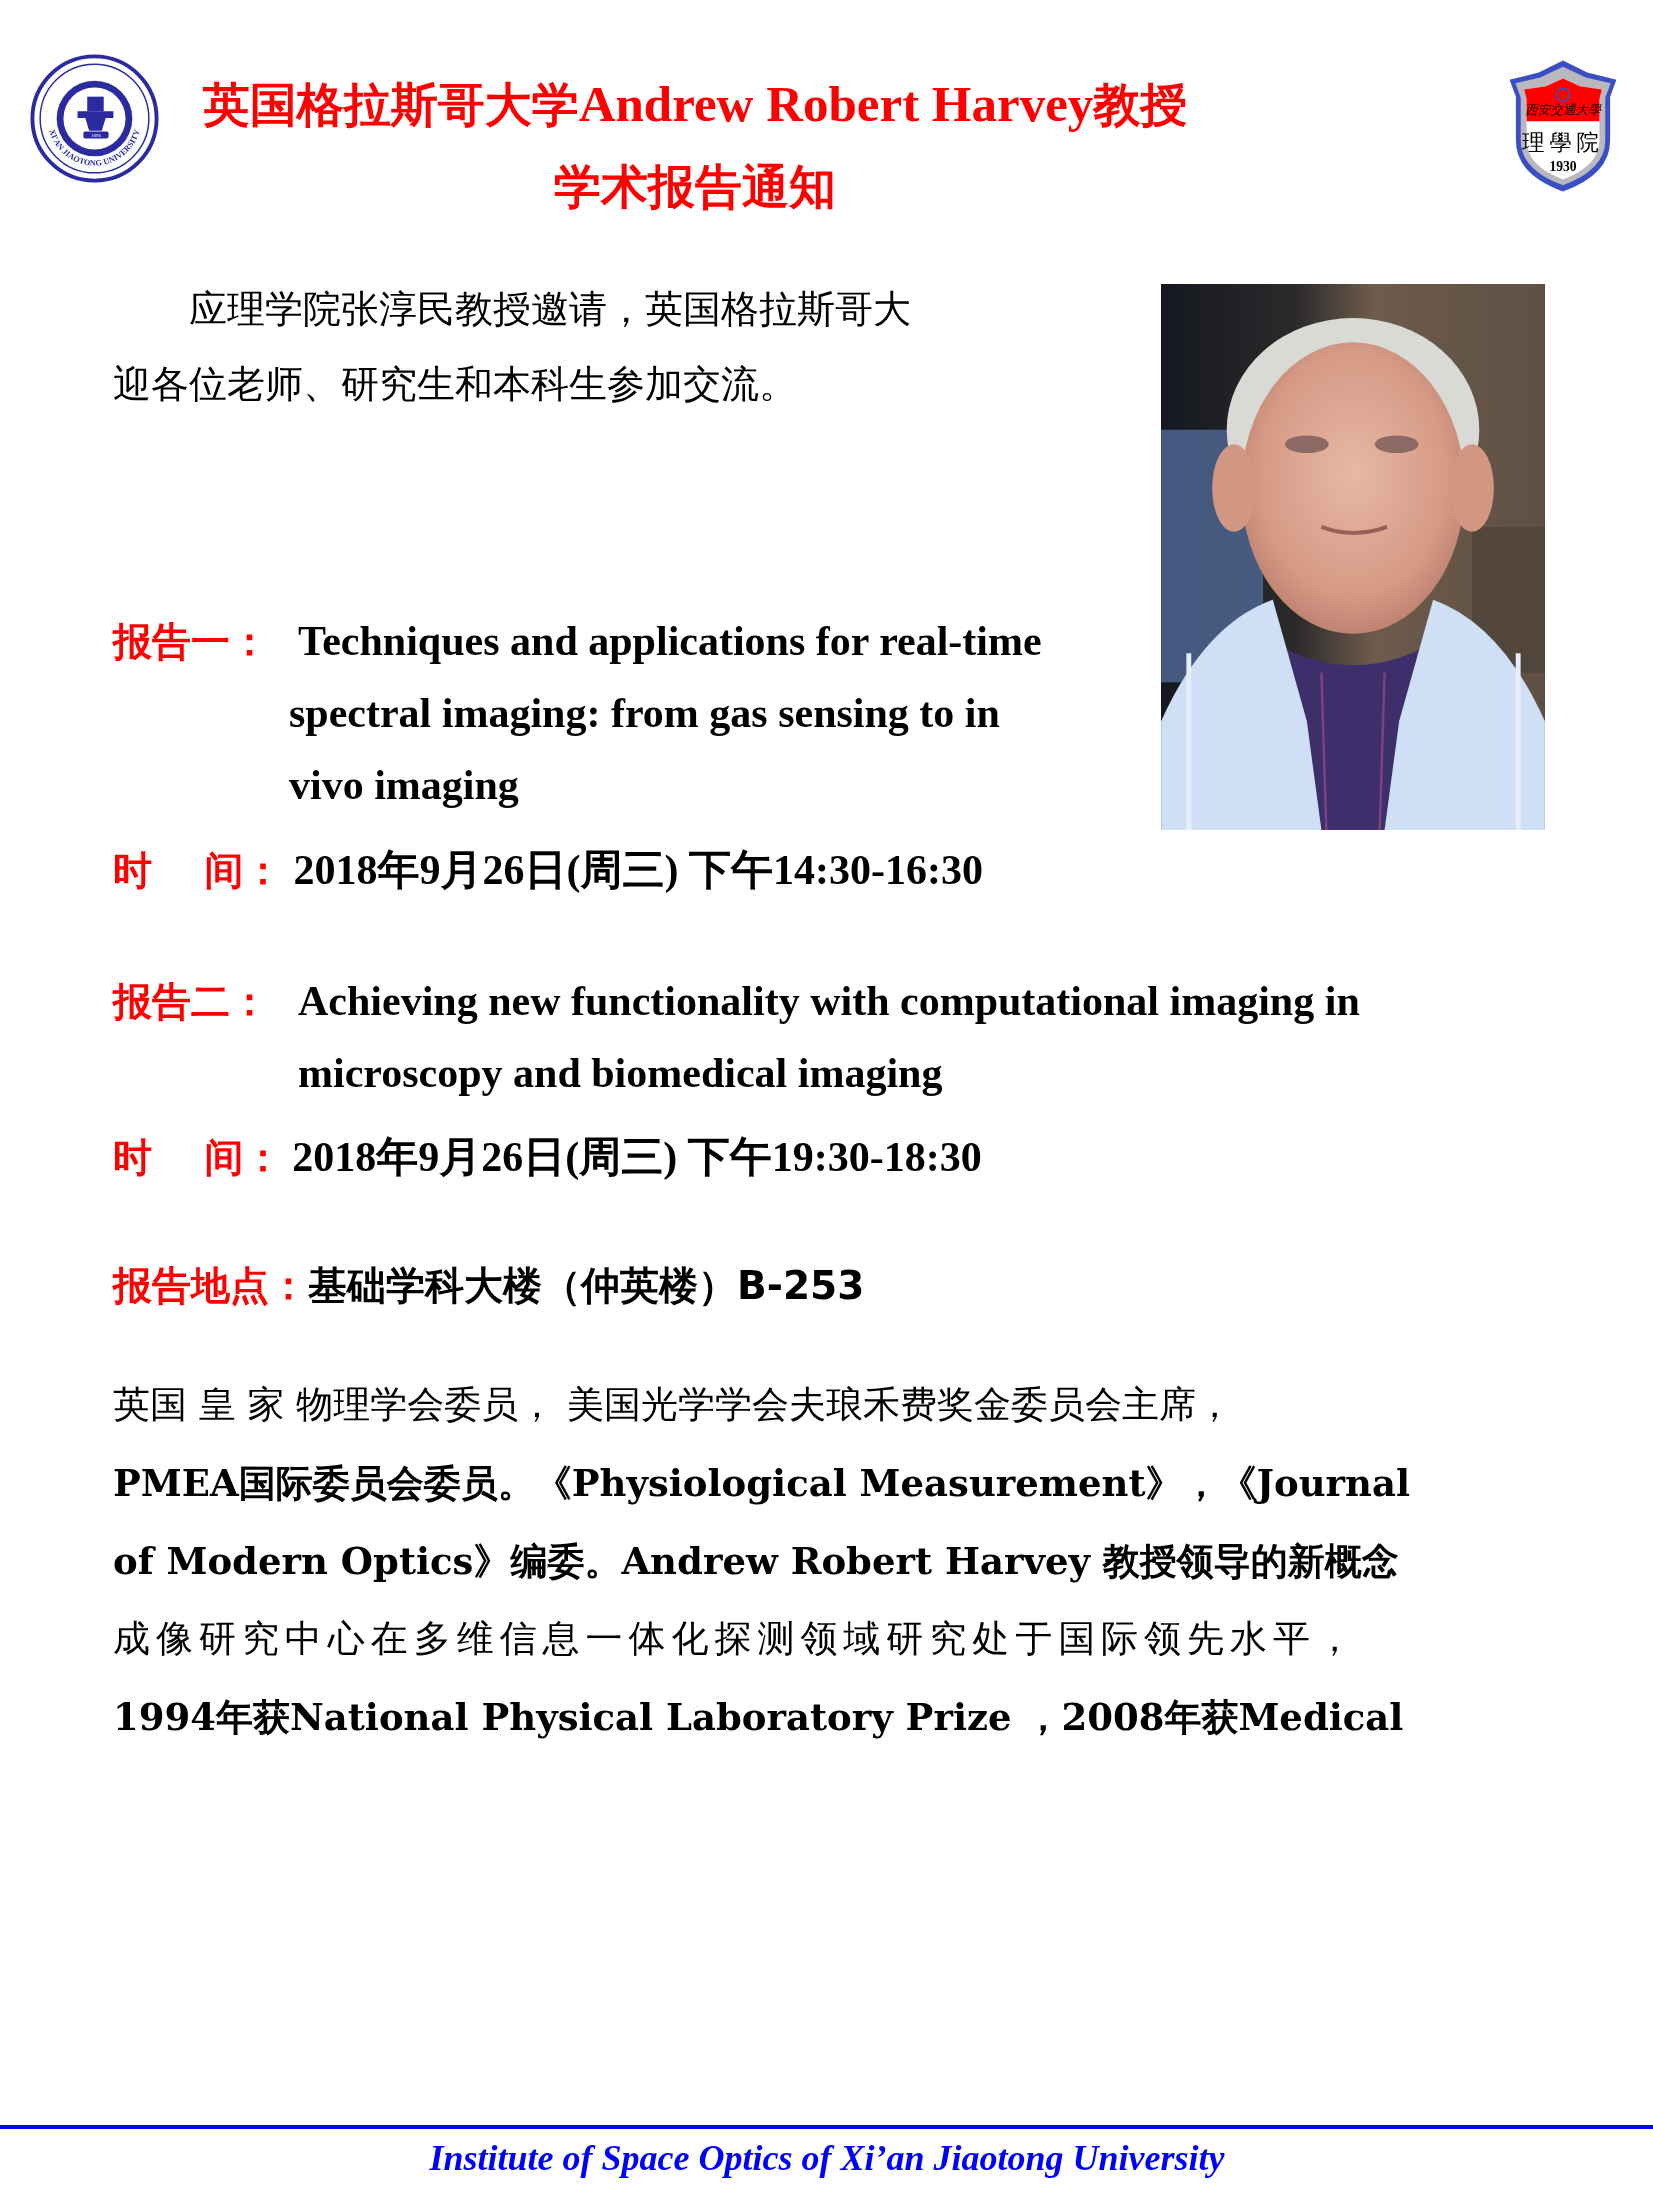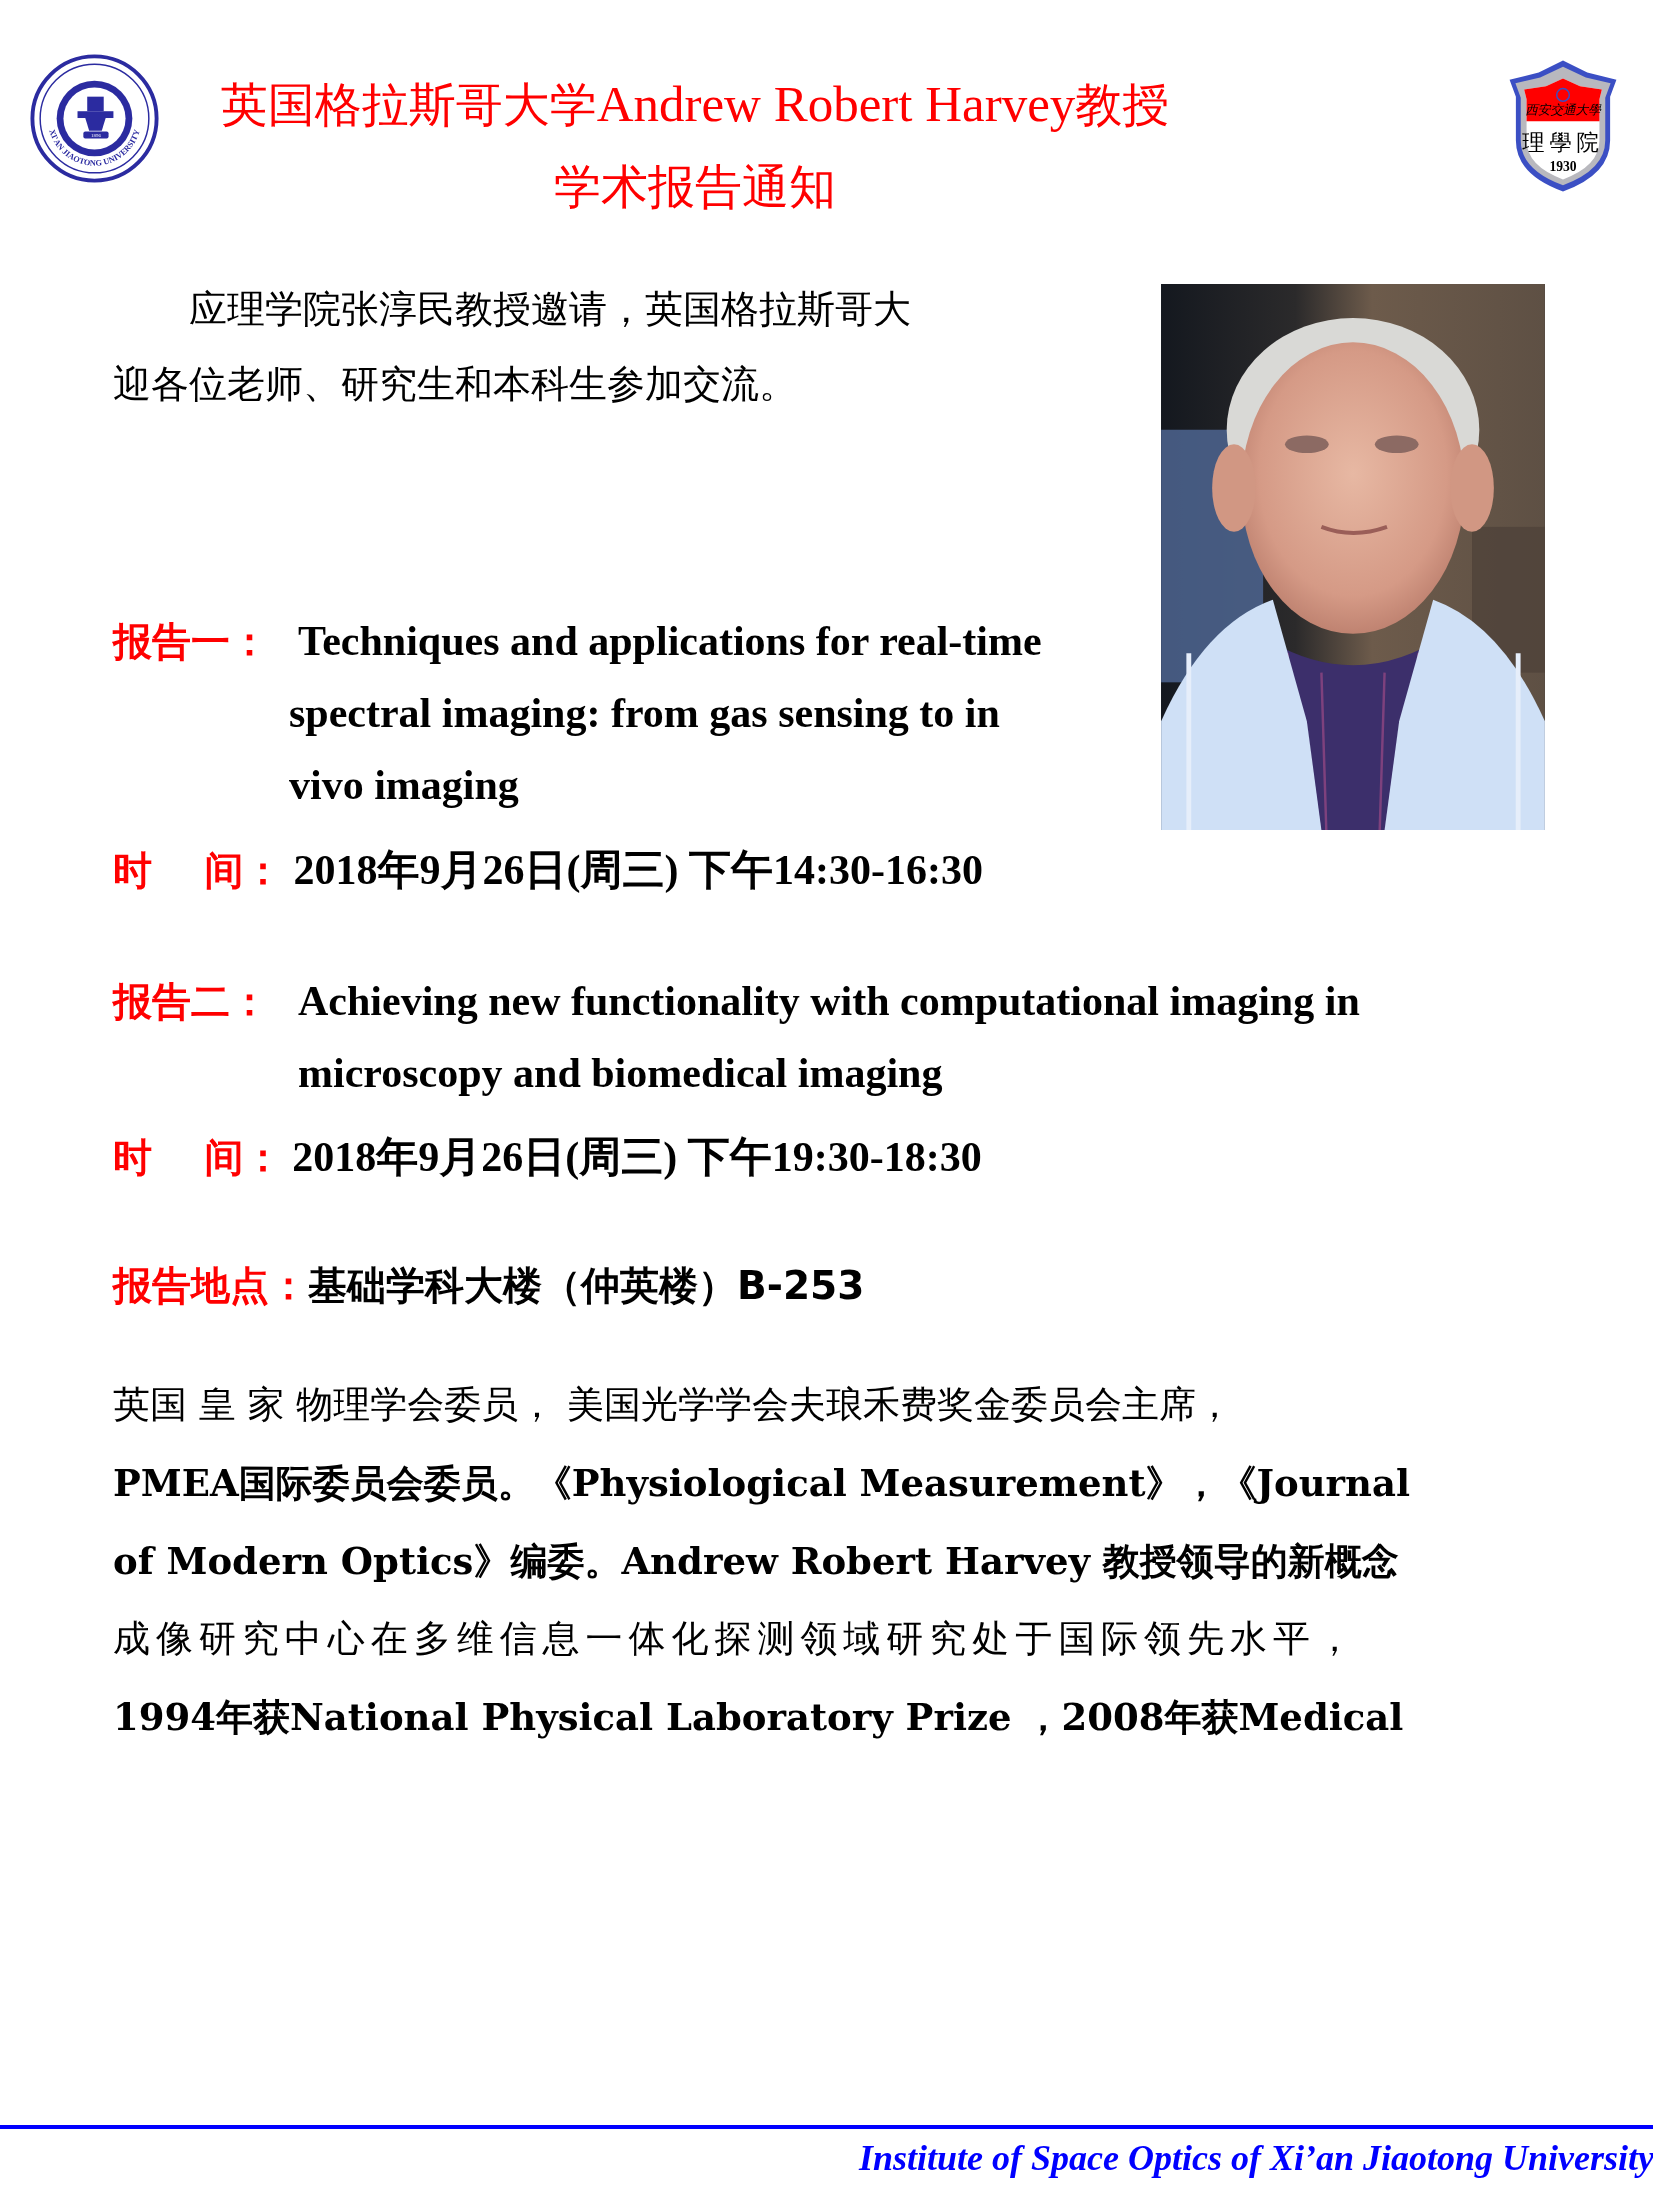--- a/index.html
+++ b/index.html
@@ -9,21 +9,21 @@
       color: #000000;
     }
     .abs { position: absolute; }
     .red { color: #ff0000; }
     .bold { font-weight: bold; }
 
     
     .title-line {
       position: absolute; left: 0; width: 1390px; text-align: center;
       font-family: "DejaVu Serif", "Liberation Serif", serif;
-      color: #ff0000; font-weight: normal; font-size: 47px; line-height: 53px;
+      color: #ff0000; font-weight: bold; font-size: 47px; line-height: 53px;
       white-space: nowrap;
     }
     .title-line .latin { font-family: "Liberation Serif", serif; font-size: 51px; }
 
     
     .logo-xjtu { left: 29px; top: 53px; width: 131px; height: 131px; }
     .logo-sci  { left: 1502px; top: 58px; width: 122px; height: 136px; }
 
     
     .para {
@@ -43,21 +43,21 @@
 
     
     .photo {
       position: absolute; left: 1161px; top: 284px; width: 384px; height: 546px;
       overflow: hidden; background: #2a2e36;
     }
 
     
     .footer-rule { position: absolute; left: 0; top: 2125px; width: 1654px; height: 3.9px; background: #0000ff; }
     .footer-text {
-      position: absolute; left: 0; top: 2132px; width: 1654px; text-align: right;
+      position: absolute; left: 0; top: 2132px; width: 1654px; text-align: center;
       font-family: "Liberation Serif", serif; font-style: italic; font-weight: bold;
       color: #0000ff; font-size: 36px; line-height: 53px;
     }
   </style>
 </head>
 <body>
 
 <div class="abs logo-xjtu">
   <svg width="131" height="131" viewBox="0 0 270 270">
     <circle cx="135" cy="135" r="128" fill="#ffffff" stroke="#2b2ba0" stroke-width="8"></circle>

